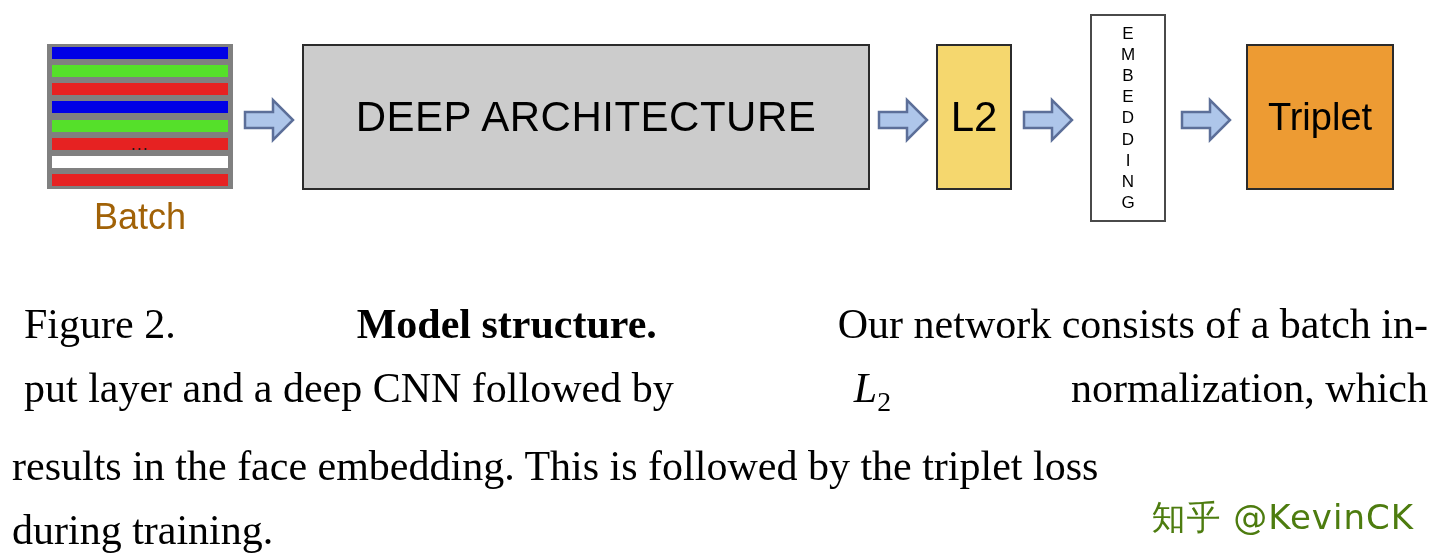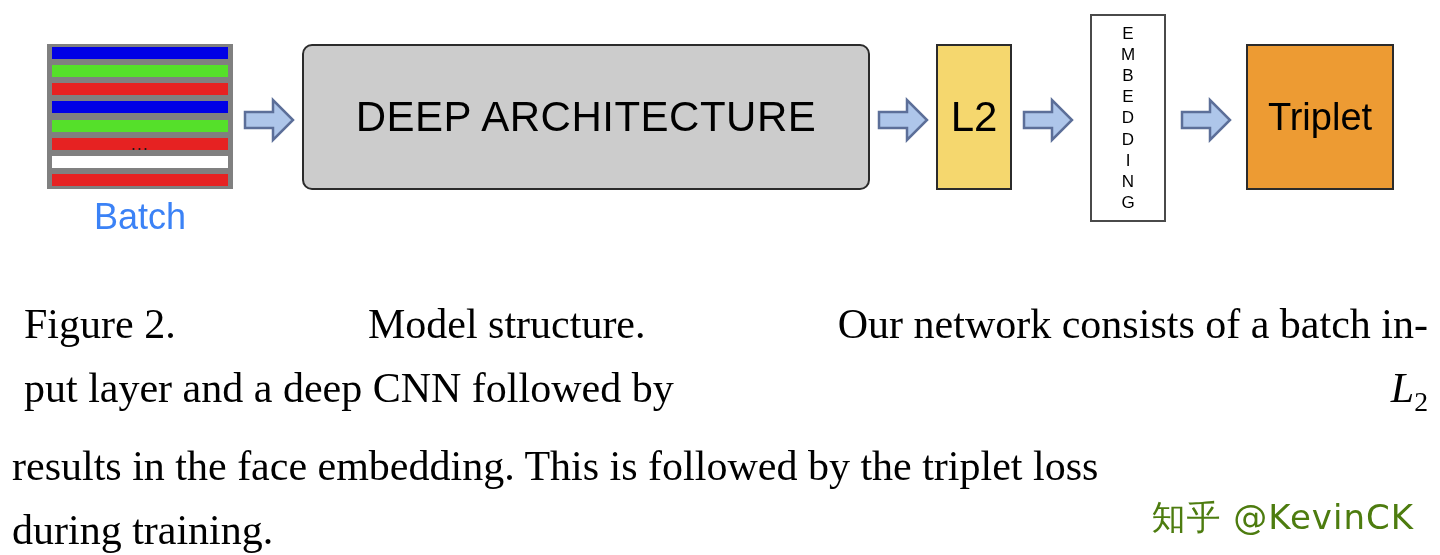--- a/index.html
+++ b/index.html
@@ -64,21 +64,21 @@
     letter-spacing: 1px;
     font-family: "Liberation Sans", sans-serif;
   }
   #batch-label {
     position: absolute;
     left: 0;
     top: 152px;
     width: 186px;
     text-align: center;
     font-size: 36px;
-    color: #3b82f6;
+    color: #a16207;
     font-family: "Liberation Sans", sans-serif;
     letter-spacing: 0px;
   }
 
   
   .flow-arrow {
     position: absolute;
     top: 96px;
     width: 52px;
     height: 48px;
@@ -98,21 +98,20 @@
   }
 
   #deep-architecture-box {
     left: 302px;
     top: 44px;
     width: 568px;
     height: 146px;
     background: #cccccc;
     font-size: 42px;
     letter-spacing: 0.5px;
-    border-radius: 10px;
   }
 
   #l2-box {
     left: 936px;
     top: 44px;
     width: 76px;
     height: 146px;
     background: #f5d76e;
     font-size: 42px;
   }
@@ -153,21 +152,21 @@
     left: 12px;
     top: 292px;
     width: 1416px;
     font-family: "Liberation Serif", "DejaVu Serif", serif;
     font-size: 42px;
     line-height: 64px;
     color: #000000;
     text-align: justify;
     text-justify: inter-word;
   }
-  #figure-caption .cap-bold { font-weight: normal; }
+  #figure-caption .cap-bold { font-weight: bold; }
   #figure-caption .cap-math {
     font-style: italic;
     font-family: "Liberation Serif", "DejaVu Serif", serif;
   }
   #figure-caption .cap-math sub {
     font-style: normal;
     font-size: 0.66em;
   }
   #figure-caption .cap-line {
     display: block;
@@ -265,18 +264,19 @@
 
 <div id="figure-caption">
   <span class="cap-line justified">
     <span>Figure 2.</span>
     <span class="cap-bold">Model structure.</span>
     <span>Our network consists of a batch in-</span>
   </span>
   <span class="cap-line justified">
     <span>put layer and a deep CNN followed by</span>
     <span class="cap-math"><span>L</span><sub>2</sub></span>
+    <span>normalization, which</span>
   </span>
   <span class="cap-line">results in the face embedding.  This is followed by the triplet loss</span>
   <span class="cap-line">during training.</span>
 </div>
 
 <div id="watermark">知乎 @KevinCK</div>
 
 </body></html>

